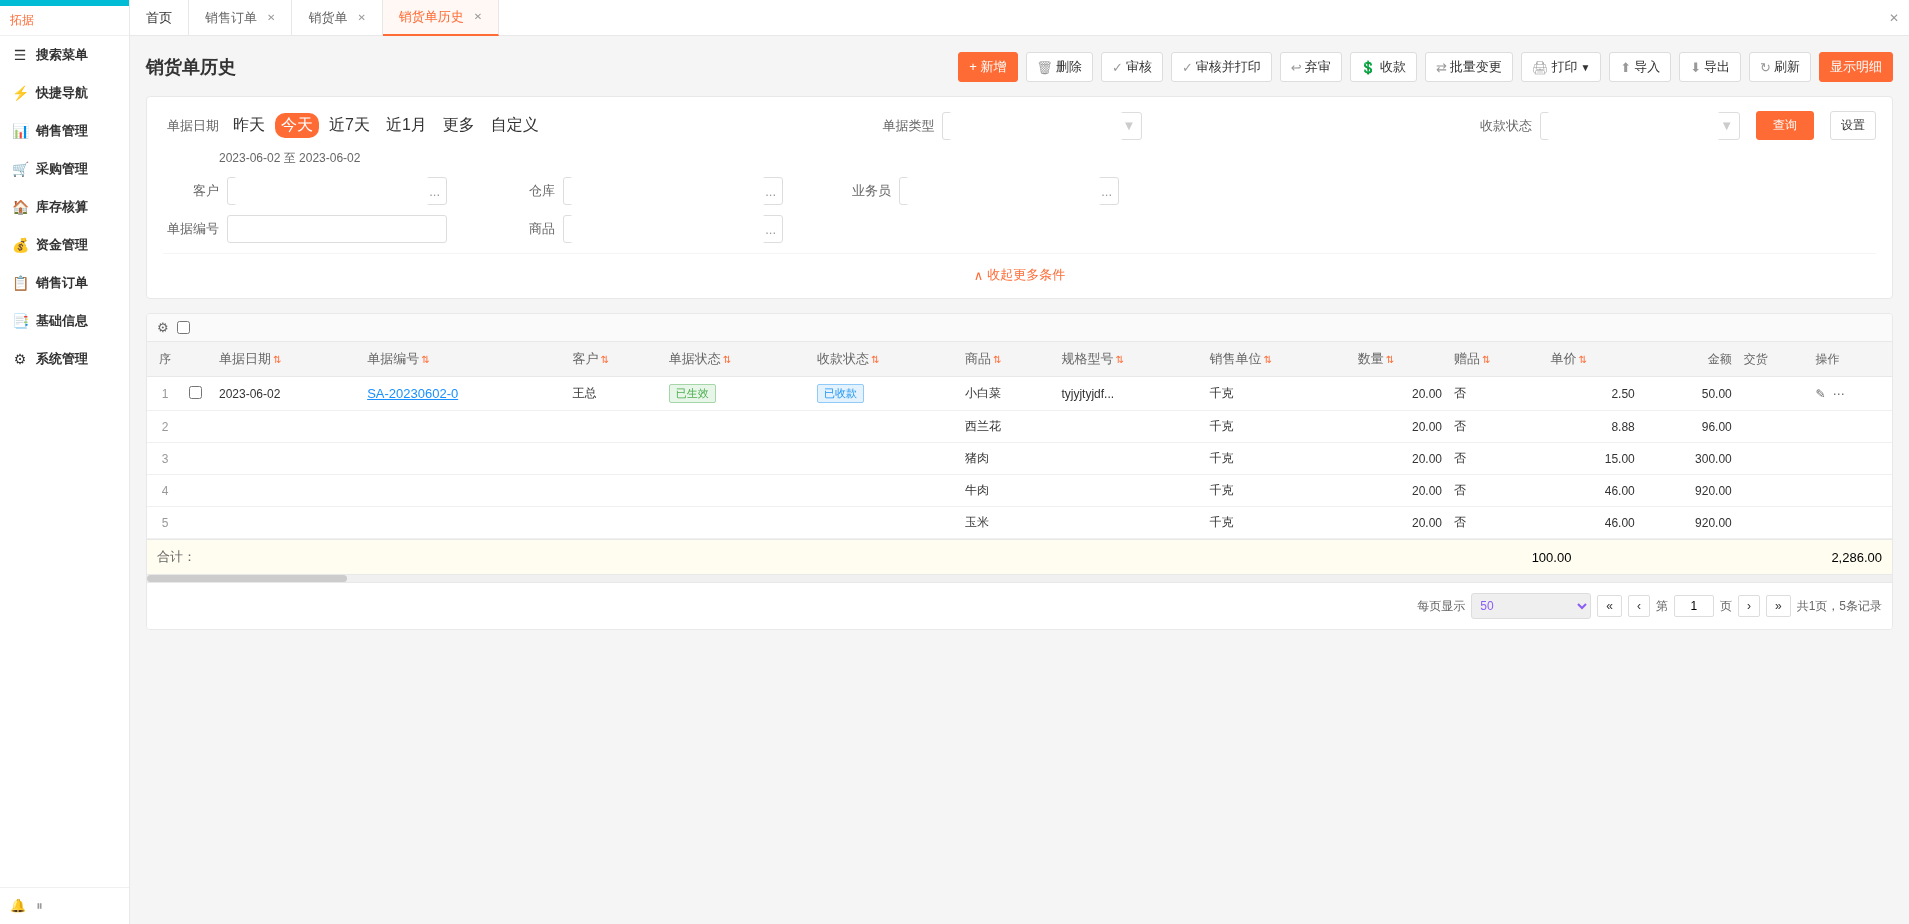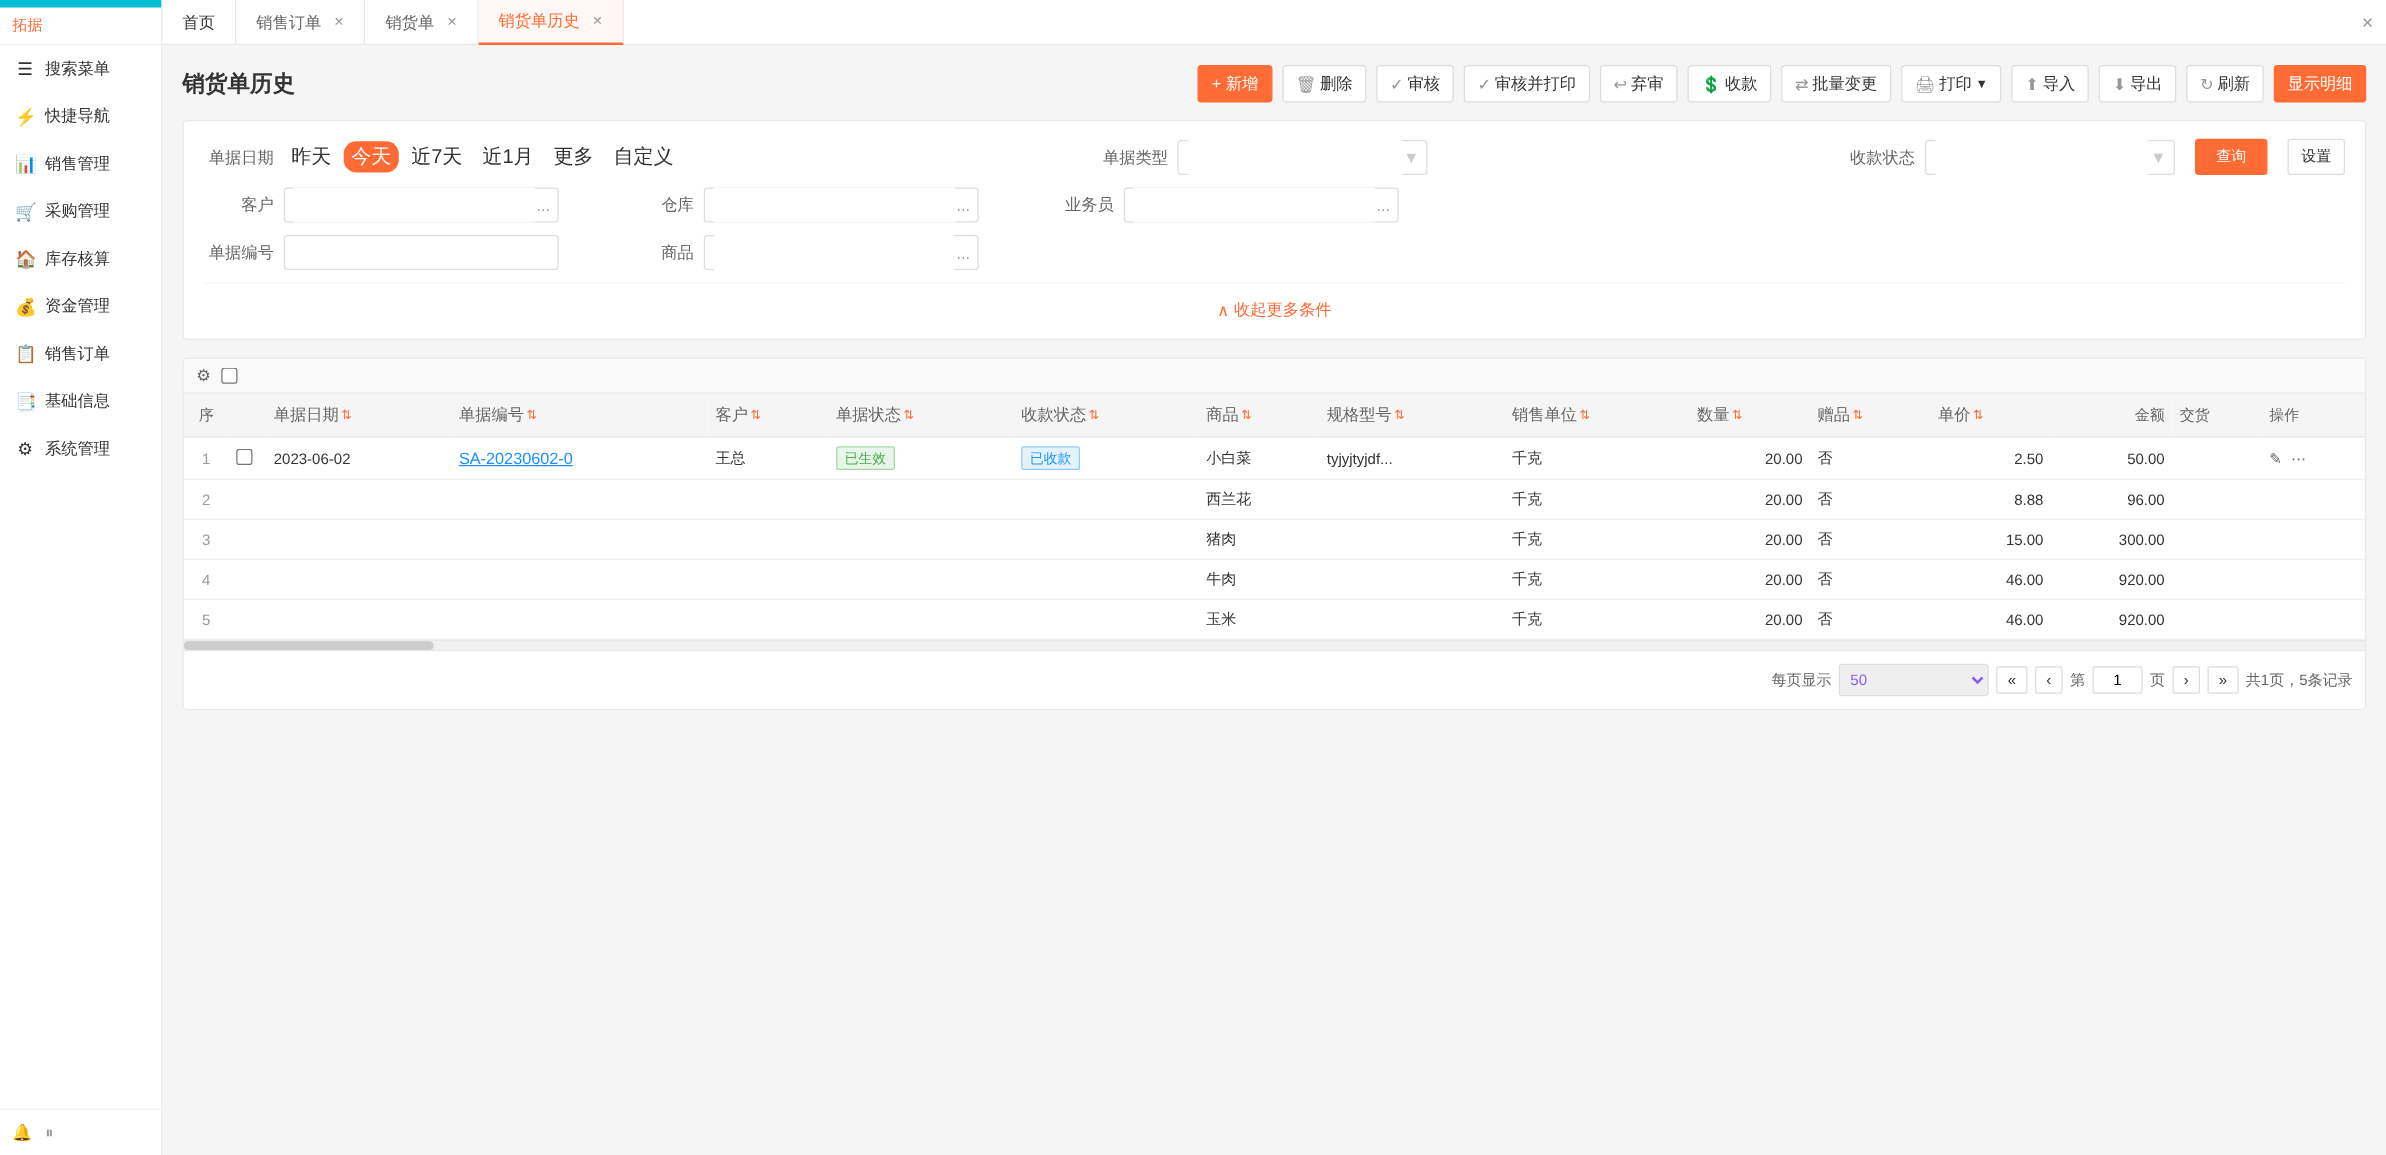--- a/index.html
+++ b/index.html
@@ -2,21 +2,21 @@
 <html><head>
   <meta charset="utf-8">
   <style>
     * { box-sizing: border-box; margin: 0; padding: 0; font-family: 'Microsoft YaHei', Arial, sans-serif; font-size: 13px; }
     body { display: flex; height: 924px; overflow: hidden; background: #f5f5f5; }
     
     
     .sidebar { width: 130px; background: #fff; border-right: 1px solid #e8e8e8; display: flex; flex-direction: column; height: 100%; }
     .sidebar-item { display: flex; align-items: center; padding: 10px 12px; cursor: pointer; color: #333; gap: 8px; }
     .sidebar-item .icon { font-size: 14px; width: 16px; text-align: center; }
-    .sidebar-item .label { font-size: 13px; }
+    .sidebar-item .label { font-size: 13px; font-weight: bold; }
     .sidebar-bottom { margin-top: auto; padding: 10px; display: flex; gap: 10px; border-top: 1px solid #f0f0f0; }
     
     
     .main { flex: 1; display: flex; flex-direction: column; overflow: hidden; }
     
     
     .tabs-bar { background: #fff; display: flex; align-items: center; border-bottom: 1px solid #e8e8e8; height: 36px; padding-left: 0; }
     .tab { padding: 8px 16px; cursor: pointer; color: #666; border-right: 1px solid #e8e8e8; display: flex; align-items: center; gap: 6px; height: 36px; font-size: 13px; }
     .tab.active { color: #ff6b35; background: #fff8f5; border-bottom: 2px solid #ff6b35; }
     .tab .close { color: #999; font-size: 10px; margin-left: 4px; }
@@ -239,20 +239,23 @@
           <span class="filter-label">收款状态</span>
           <div style="display:flex;align-items:center;border:1px solid #ddd;border-radius:3px;padding:2px 6px;height:28px;width:200px;">
             <input class="filter-input" style="border: none; width: 100%; padding: 0px;">
             <span style="color:#ccc;">▼</span>
           </div>
         </div>
         <button class="btn btn-orange" style="padding:5px 16px;">查询</button>
         <button class="btn">设置</button>
       </div>
 
+      <div style="padding-left:56px; margin-bottom:10px;">
+        <span class="date-text">2023-06-02 至 2023-06-02</span>
+      </div>
 
       <div class="filter-row">
         <div class="filter-item">
           <span class="filter-label">客户</span>
           <div style="display:flex;align-items:center;border:1px solid #ddd;border-radius:3px;padding:2px 6px;height:28px;width:220px;">
             <input class="filter-input" style="border: none; width: 100%; padding: 0px;">
             <span class="filter-dots">...</span>
           </div>
         </div>
         <div style="width:20px;"></div>
@@ -443,20 +446,27 @@
               <td>否</td>
               <td style="text-align:right;">46.00</td>
               <td style="text-align:right;">920.00</td>
               <td></td>
               <td></td>
             </tr>
           </tbody>
         </table>
       </div>
 
+      <div class="table-footer">
+        <span class="footer-label">合计：</span>
+        <div class="footer-amounts" style="margin-left: auto;">
+          <span style="padding-right:200px;">100.00</span>
+          <span>2,286.00</span>
+        </div>
+      </div>
 
       <div style="height:8px;background:#f0f0f0;border-top:1px solid #e8e8e8;">
         <div style="width:200px;height:100%;background:#ccc;border-radius:4px;"></div>
       </div>
 
       <div class="pagination">
         <span class="page-info">每页显示</span>
         <select class="filter-select" style="height:26px;padding:2px 4px;font-size:12px;width:60px;">
           <option value="50">50</option>
           <option value="10">10</option>

